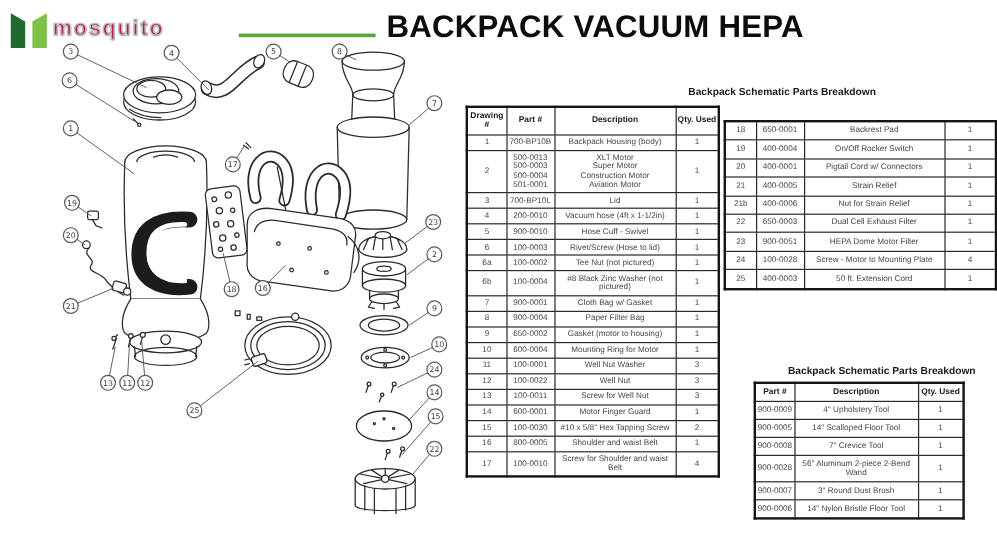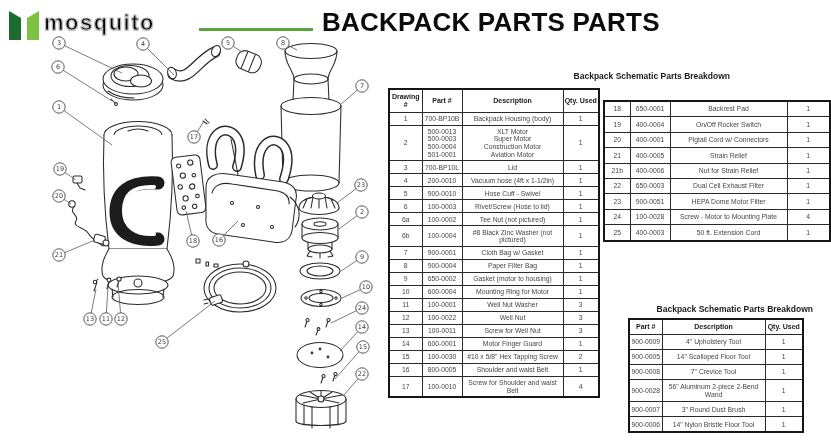--- a/index.html
+++ b/index.html
@@ -2,21 +2,21 @@
 <html><head>
 <meta charset="utf-8">
 <style>
   html,body{margin:0;padding:0;background:#ffffff;}
   body{width:831px;height:445px;position:relative;overflow:hidden;
        font-family:"Liberation Sans",sans-serif;color:#222;}
   .abs{position:absolute;}
 
   
   .logo-wrap{left:8px;top:5px;display:flex;align-items:center;gap:4px;}
-  .logo-text{font-size:22px;font-weight:800;letter-spacing:1.5px;color:#000000;
+  .logo-text{font-size:18px;font-weight:800;letter-spacing:1.5px;color:#be185d;
              -webkit-text-stroke:1.2px #bdbdbd;
              text-shadow:0 1px 1px rgba(0,0,0,.28),0 0 2px #d9d9d9;}
   .green-rule{left:199px;top:28px;width:114px;height:3px;background:#56a83c;}
   .page-title{left:322px;top:7px;font-size:26px;font-weight:bold;color:#0c0c0c;
               letter-spacing:.2px;}
 
   
   .tbl{border-collapse:collapse;table-layout:fixed;background:#fff;}
   .tbl th,.tbl td{border:1px solid #2a2a2a;text-align:center;vertical-align:middle;
         font-size:6.8px;line-height:1.12;color:#44464a;padding:2.2px 1px;
@@ -46,21 +46,21 @@
 <body>
 
 <div class="abs logo-wrap">
   <svg width="32" height="36" viewBox="0 0 32 36">
     <path d="M1 6 L13 13 L13 35 L1 35 Z" fill="#1e6b30"></path>
     <path d="M31 6 L19 13 L19 35 L31 35 Z" fill="#7dc243"></path>
   </svg>
   <span class="logo-text">mosquito</span>
 </div>
 <div class="abs green-rule"></div>
-<div class="abs page-title">BACKPACK PARTS PARTS</div>
+<div class="abs page-title">BACKPACK VACUUM HEPA</div>
 
 <div class="abs tbl-title" id="main-title">Backpack Schematic Parts Breakdown</div>
 <div class="abs tbl-title" id="acc-title">Backpack Schematic Parts Breakdown</div>
 
 <table class="abs tbl" id="main-table">
   <colgroup>
       <col style="width:33px">
       <col style="width:40px">
       <col style="width:101px">
       <col style="width:36px">

